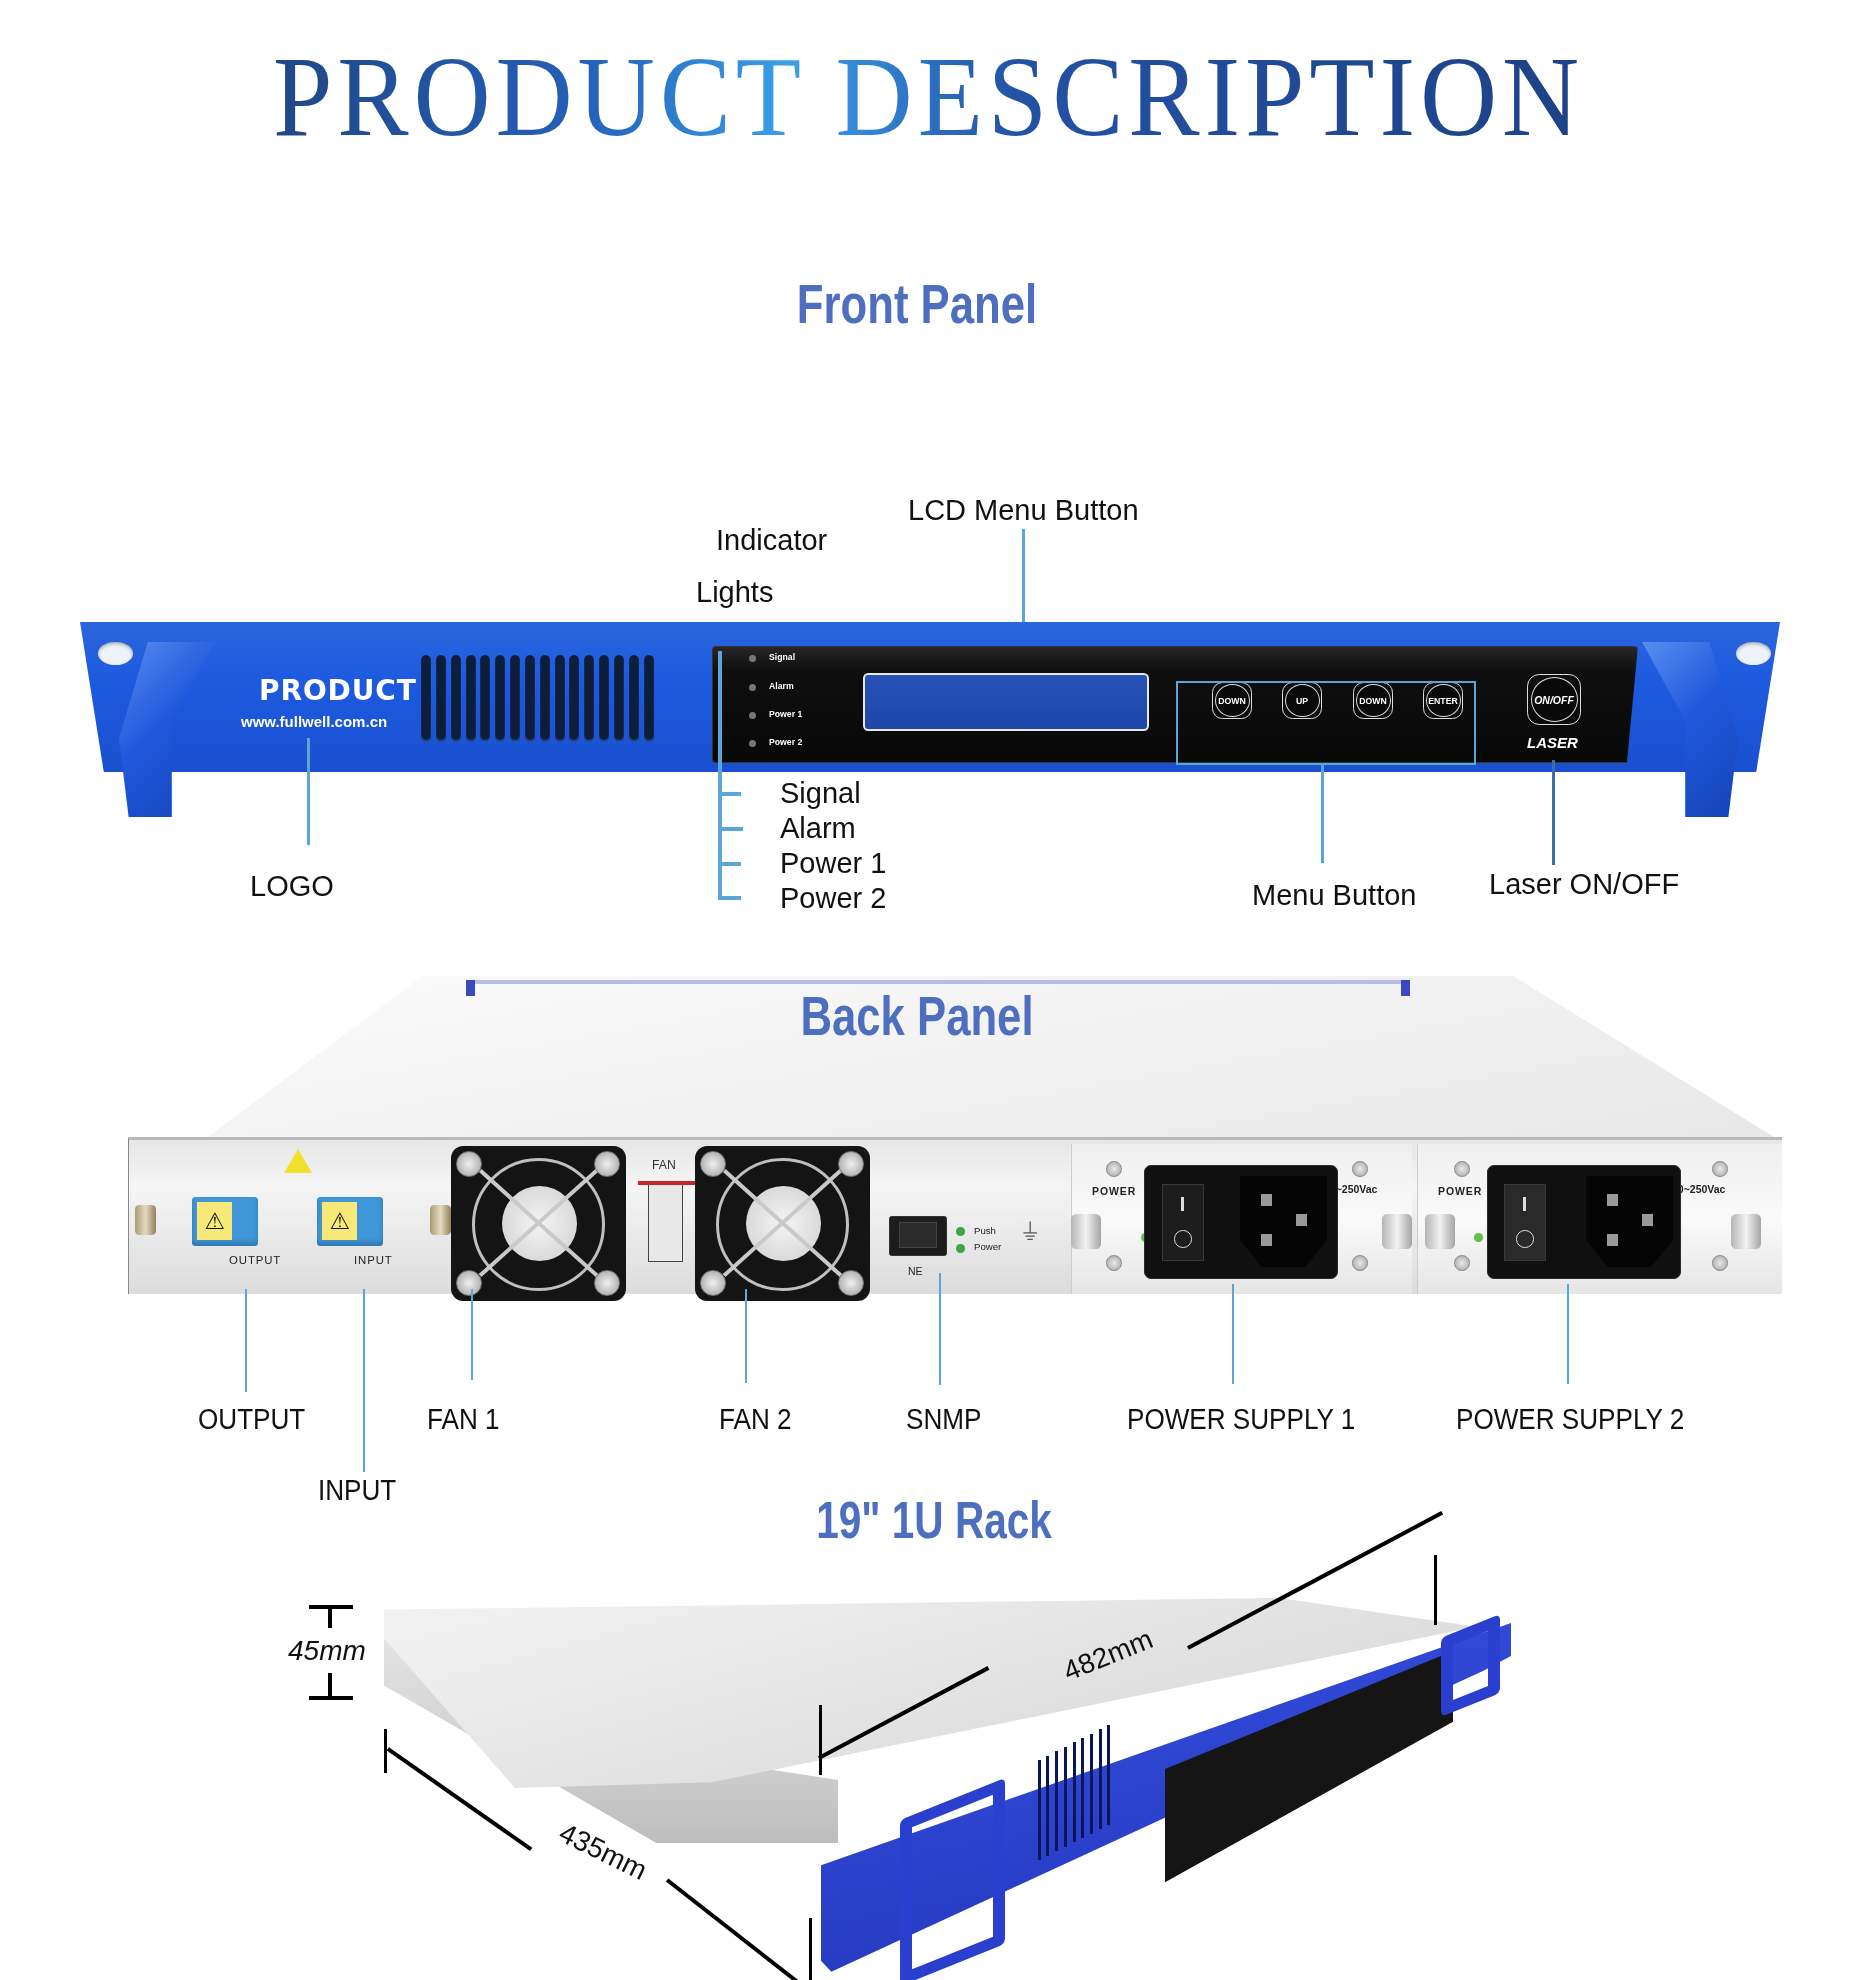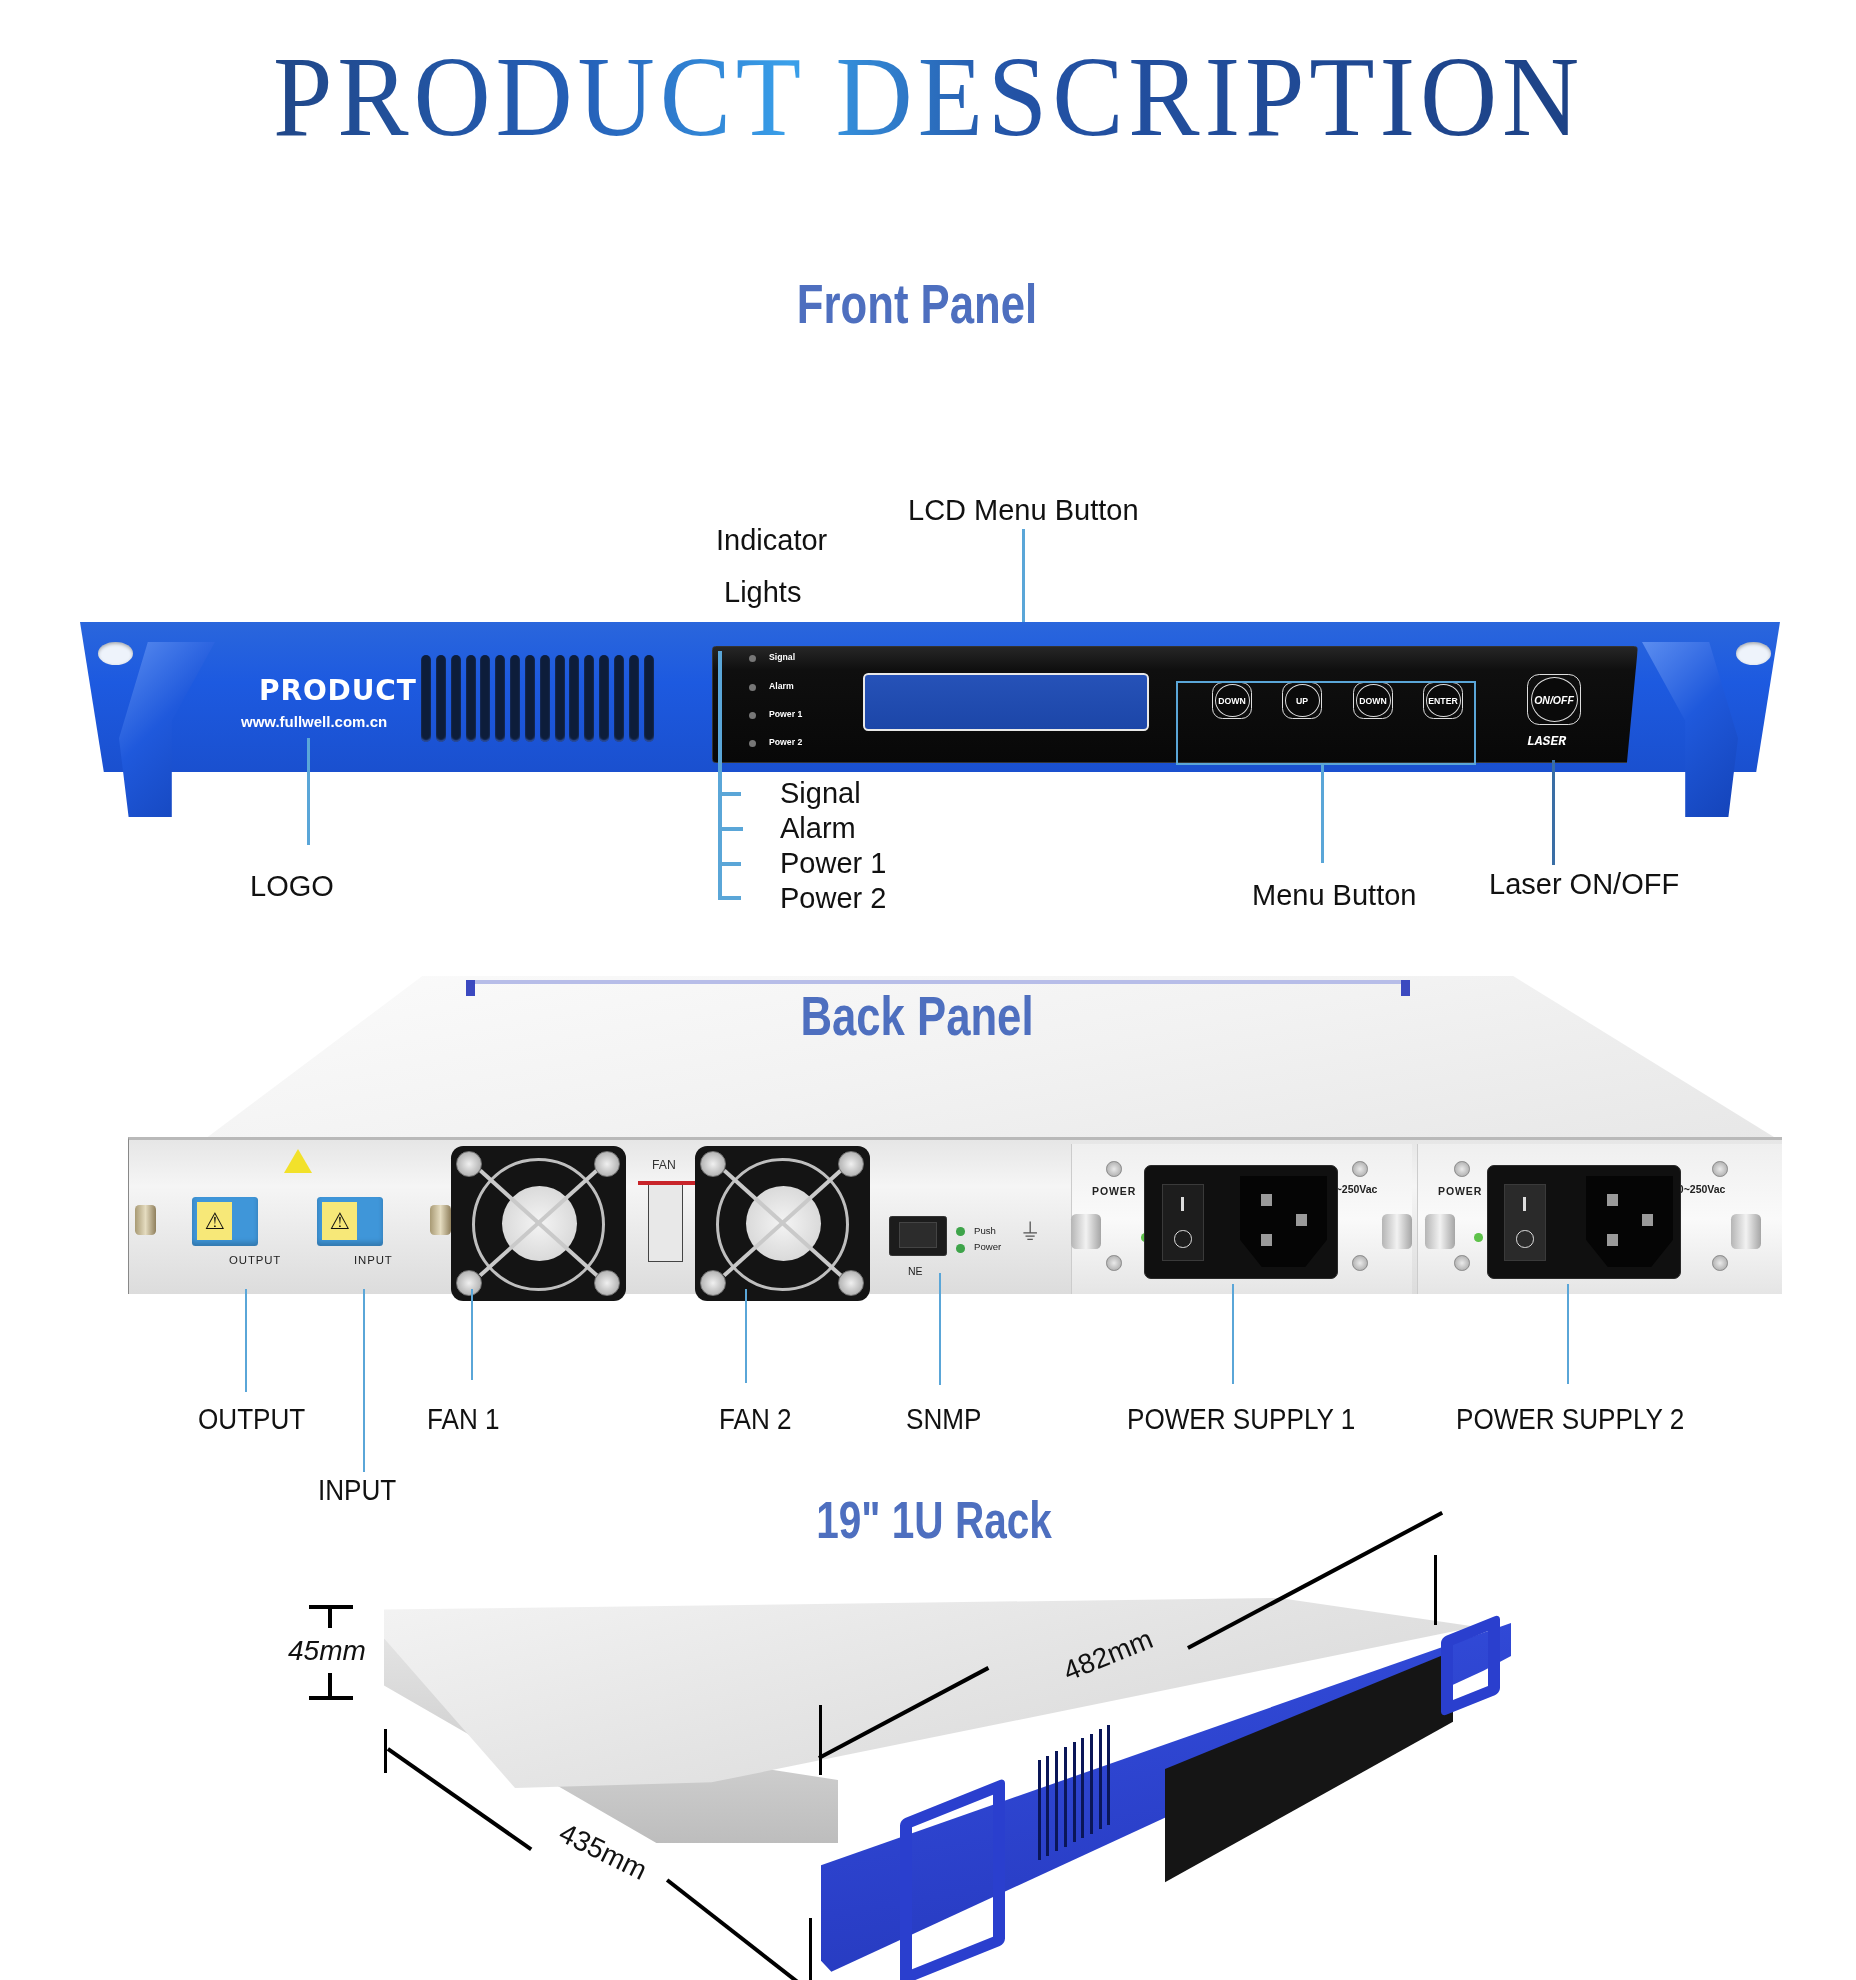--- a/index.html
+++ b/index.html
@@ -80,21 +80,21 @@
     position: absolute; width: 40px; height: 37px; border: 1.7px solid #ddd; border-radius: 10.5px;
     display: flex; align-items: center; justify-content: center;
   }
   .fp-btn span {
     width: 35px; height: 33px; border: 1.7px solid #ddd; border-radius: 50%;
     display: flex; align-items: center; justify-content: center;
     font-size: 8.7px; font-weight: bold; color: #fff; background: #0a0a0a;
   }
   .fp-btn.big { width: 54px; height: 51px; border-radius: 12.2px; }
   .fp-btn.big span { width: 47px; height: 45px; font-size: 10.5px; font-style: italic; }
-  .laser-text { position: absolute; font-size: 13px; font-weight: bold; font-style: italic; color: #fff; font-family: Liberation Mono, monospace; }
+  .laser-text { position: absolute; font-size: 15px; font-weight: bold; font-style: italic; color: #fff; }
   .btn-frame { position: absolute; border: 2.6px solid #5aa6d8; }
 
   
   .chassis-top {
     position: absolute; left: 201px; top: 976px; width: 1581px; height: 166px;
     background: linear-gradient(170deg, #fbfbfb 0%, #f2f2f2 50%, #e7e7e7 100%);
     clip-path: polygon(14% 0, 83% 0, 100% 100%, 0 100%);
   }
   .back-rail { position: absolute; left: 468px; top: 980px; width: 940px; height: 3.5px; background: #b7bde8; }
   .rail-corner { position: absolute; top: 980px; width: 8.7px; height: 15.7px; background: #3b49c0; }
@@ -205,21 +205,21 @@
   .dim-text { position: absolute; font-size: 28px; color: #111; white-space: nowrap; transform-origin: left top; }
 </style>
 </head>
 <body>
 
 <h1 class="main-title">PRODUCT DESCRIPTION</h1>
 
 <div class="section-heading" style="left:690px; top:271px; width:454px; font-size:56px;">Front Panel</div>
 
 <div class="callout" style="left:716px; top:524px;">Indicator</div>
-<div class="callout" style="left:724px; top:576px;">Lights</div>
+<div class="callout" style="left:696px; top:576px;">Lights</div>
 <div class="callout" style="left:908px; top:494px;">LCD Menu Button</div>
 <div class="vline" style="left:1022px; top:529px; height:129px;"></div>
 
 <div class="front-panel"></div>
 <div class="ear-hole" style="left:98px; top:642px;"></div>
 <div class="ear-hole" style="left:1736px; top:642px;"></div>
 <div class="handle" style="left:119px; top:642px;"></div>
 <div class="handle handle-right" style="left:1642px; top:642px;"></div>
 
 <div class="logo-mark" style="left:259px; top:674px;">PRODUCT</div>

